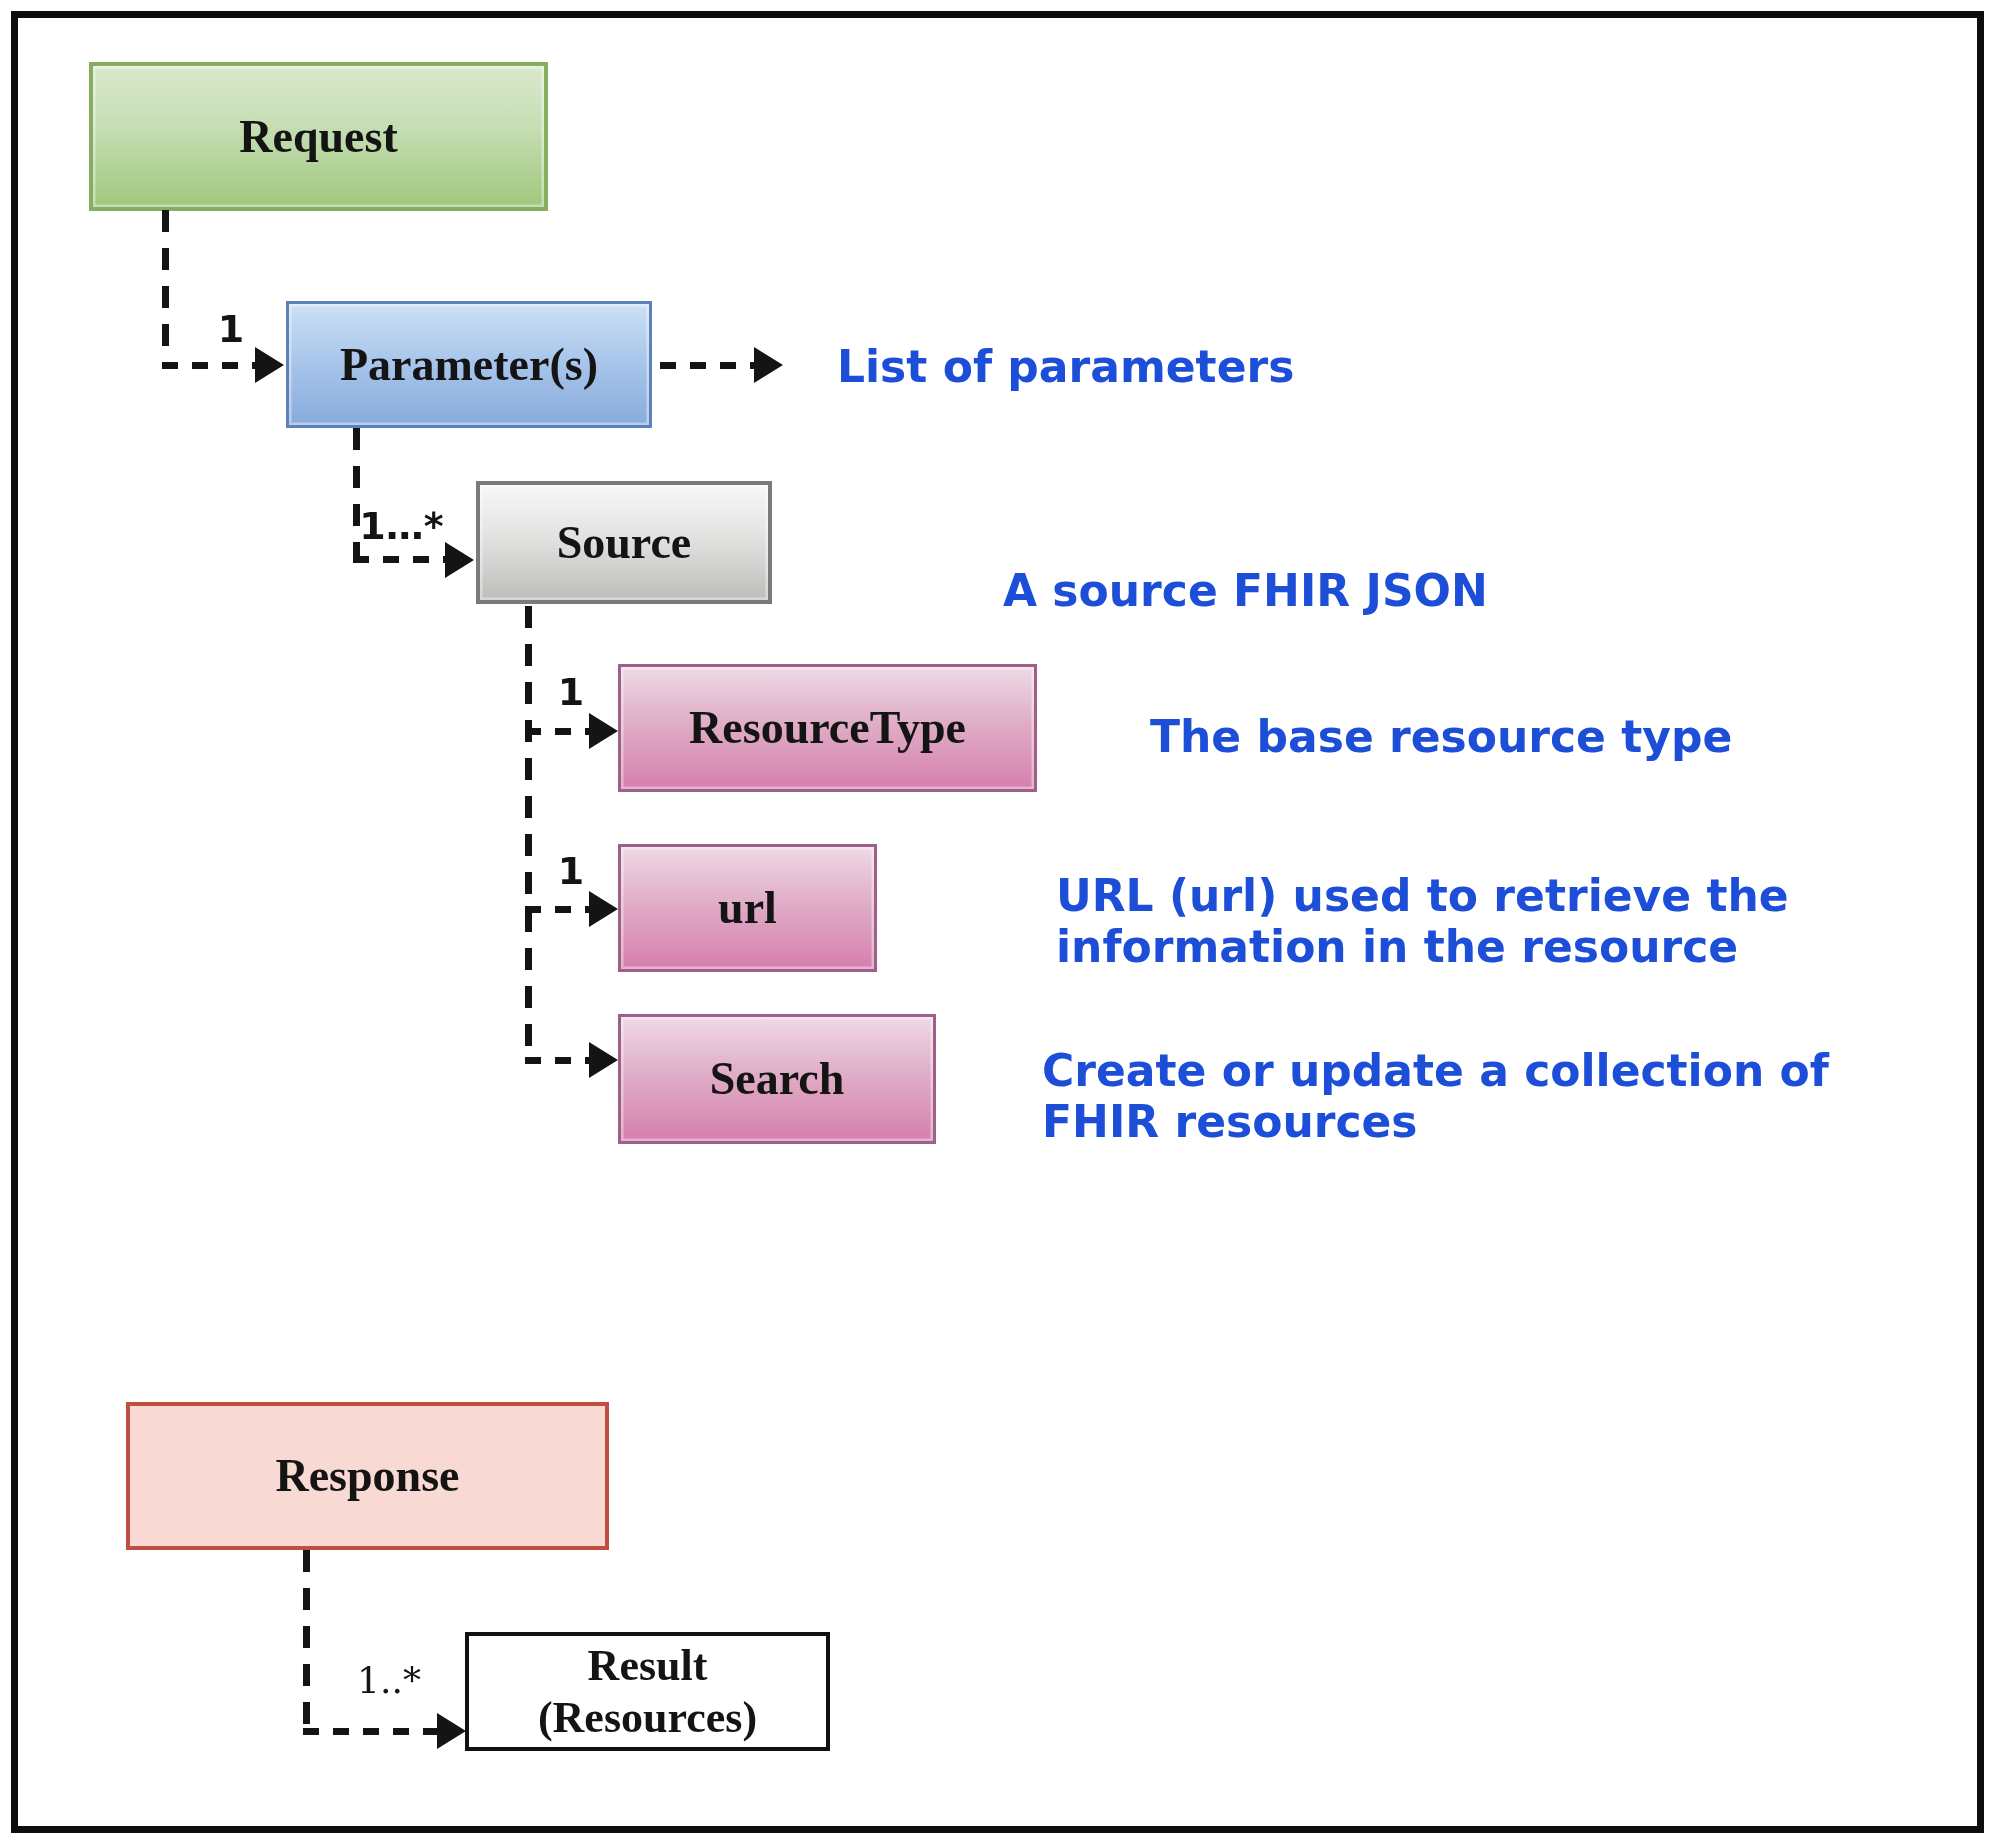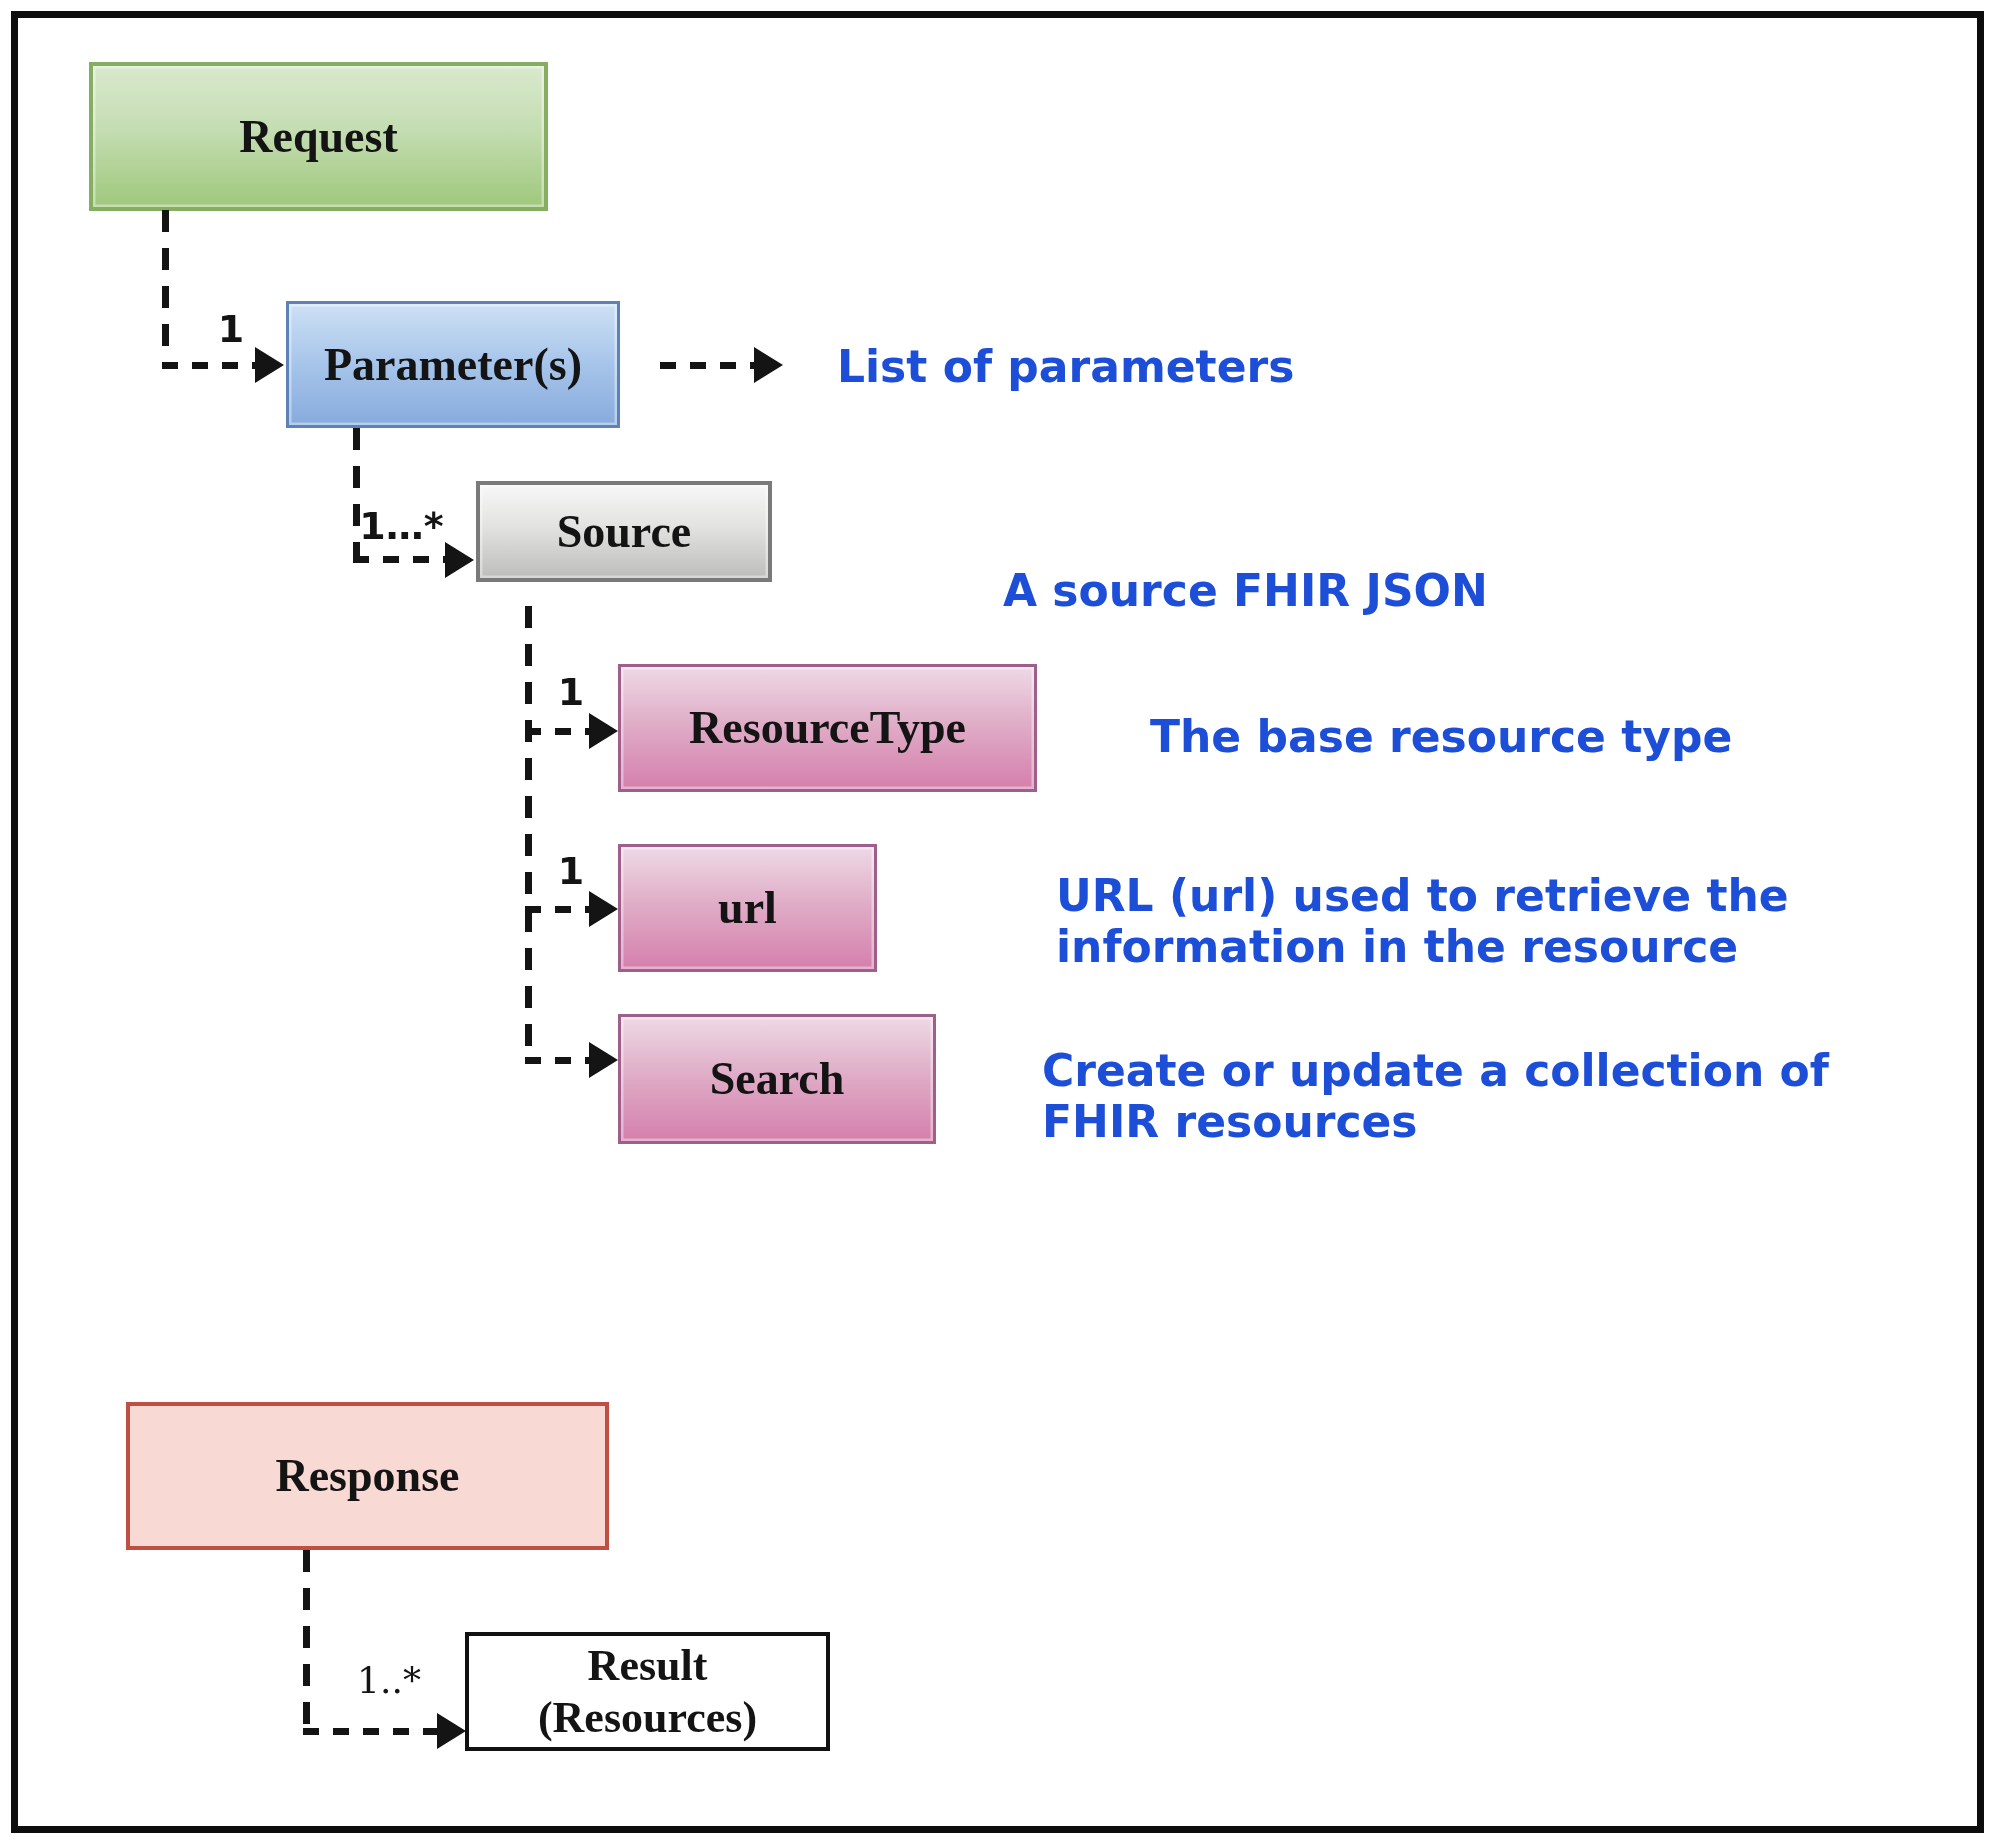--- a/index.html
+++ b/index.html
@@ -30,27 +30,27 @@
   .box-label { white-space: pre-line; line-height: 1.16; }
   .grad { box-shadow: inset 0 0 0 2.5px rgba(255,255,255,0.40); }
 
   .request {
     left: 89px; top: 62px; width: 459px; height: 149px;
     background: linear-gradient(180deg, #d9e9cd 0%, #c4ddb2 45%, #9fc87c 100%);
     border: 4px solid #85ae63;
     font-size: 46px;
   }
   .parameters {
-    left: 286px; top: 301px; width: 334px; height: 127px;
+    left: 286px; top: 301px; width: 366px; height: 127px;
     background: linear-gradient(180deg, #cde0f5 0%, #aac7eb 45%, #87abdd 100%);
     border: 3.5px solid #5d82b8;
     font-size: 46px;
   }
   .source {
-    left: 476px; top: 481px; width: 296px; height: 101px;
+    left: 476px; top: 481px; width: 296px; height: 123px;
     background: linear-gradient(180deg, #f7f7f7 0%, #e2e2e1 45%, #bdbdbb 100%);
     border: 4.5px solid #7a7a7a;
     font-size: 46px;
   }
   .resource-type {
     left: 618px; top: 664px; width: 419px; height: 128px;
     background: linear-gradient(180deg, #eed9e5 0%, #e0aec8 45%, #d57fac 100%);
     border: 3.5px solid #9e5f8b;
     font-size: 46px;
   }

